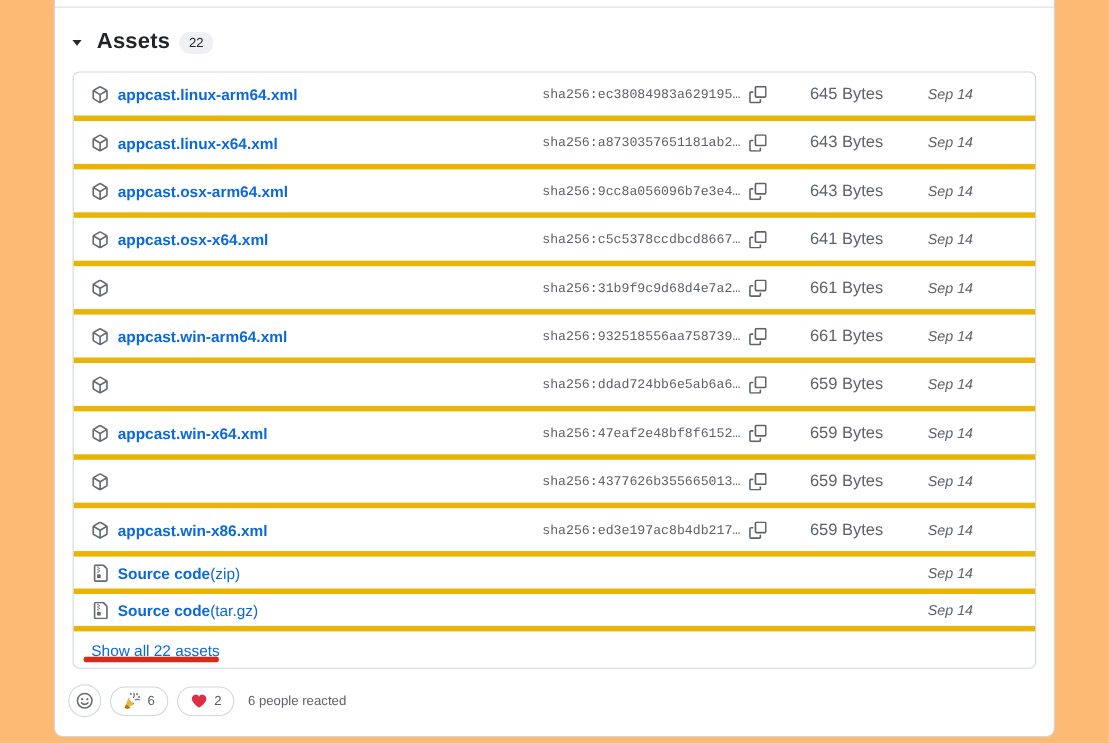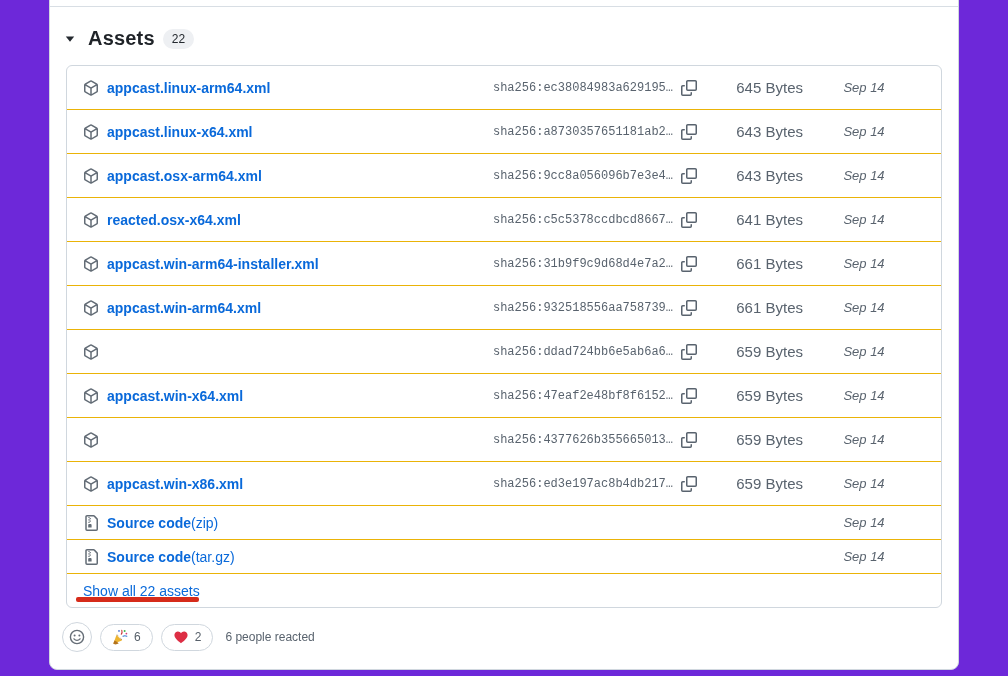--- a/index.html
+++ b/index.html
@@ -1,41 +1,41 @@
 <!DOCTYPE html>
 <html><head>
 <meta charset="utf-8">
 <style>
   * { box-sizing: border-box; margin: 0; padding: 0; }
   html,body { background:#fff; }
   body {
     width:1008px; height:676px; overflow:hidden; position:relative;
     font-family:"Liberation Sans","DejaVu Sans",sans-serif; color:#1f2328;
   }
-  .page { position:absolute; inset:0; background:#6d28d9; }
+  .page { position:absolute; inset:0; background:#fdba74; }
 
   .release-card {
     position:absolute; left:49px; top:-14px; width:910px; height:684px;
     background:#fff; border:1px solid #d0d7de; border-radius:8px;
   }
   .top-divider { position:absolute; top:19px; left:0; right:0; border-top:1px solid #d8dee4; }
   .card-content { position:absolute; top:20px; left:0; right:0; padding:0 16px; }
 
   
   .assets-header { display:flex; align-items:center; margin:20px 0 0 -4px; cursor:pointer; width:max-content; }
   .caret { display:flex; width:16px; justify-content:center; }
   .assets-title { font-size:20px; font-weight:700; color:#1f2328; margin-left:10px; letter-spacing:.2px; }
   .counter {
     margin-left:8px; background:#eef0f3; color:#24292f; border-radius:2em;
     font-size:12px; font-weight:500; padding:2px 9px; line-height:16px;
   }
 
   
   .assets-box { margin-top:15px; border:1px solid #d0d7de; border-radius:6px; background:#fff; }
-  .asset-row { display:flex; align-items:center; height:44px; padding:0 16px; border-bottom:1px solid #eab308; }
+  .asset-row { display:flex; align-items:center; height:44px; padding:0 16px; border-bottom:5px solid #eab308; }
   .asset-row.small { height:34px; }
   .asset-main { flex:1; display:flex; align-items:center; min-width:0; }
   .asset-main .icon { display:flex; color:#636c76; flex:none; }
   .asset-name { margin-left:8px; font-size:14px; font-weight:600; color:#0969da; text-decoration:none; cursor:pointer; }
   .src-format { margin-left:0; font-size:14px; font-weight:400; color:#0969da; }
   .asset-sha { font-family:"Liberation Mono","DejaVu Sans Mono",monospace; font-size:12px; color:#59636e; white-space:nowrap; }
   .copy-btn { background:none; border:none; margin-left:8px; padding:0; color:#59636e; cursor:pointer; display:flex; }
   .asset-size { width:106px; text-align:right; font-size:15px; color:#59636e; white-space:nowrap; }
   .asset-date { width:122px; text-align:center; font-size:13px; color:#59636e; white-space:nowrap;font-style:italic; }
 
@@ -132,40 +132,39 @@
     <span class="asset-date">Sep 14</span>
   </div>
 
   <div class="asset-row">
     <div class="asset-main">
       <span class="icon">
   <svg width="16" height="16" viewBox="0 0 16 16" fill="currentColor" aria-hidden="true">
                     <path d="m8.878.392 5.25 3.045c.54.314.872.89.872 1.514v6.098a1.75 1.75 0 0 1-.872 1.514l-5.25 3.045a1.75 1.75 0 0 1-1.756 0l-5.25-3.045A1.75 1.75 0 0 1 1 11.049V4.951c0-.624.332-1.2.872-1.514L7.122.392a1.75 1.75 0 0 1 1.756 0ZM7.875 1.69l-4.63 2.685L8 7.133l4.755-2.758-4.63-2.685a.248.248 0 0 0-.25 0ZM2.5 5.677v5.372c0 .09.047.171.125.216l4.625 2.683V8.432Zm6.25 8.271 4.625-2.683a.25.25 0 0 0 .125-.216V5.677L8.75 8.432Z"></path>
                   </svg>
 </span>
-      <a class="asset-name">reacted.osx-x64.xml</a>
+      <a class="asset-name">appcast.osx-x64.xml</a>
     </div>
     <span class="asset-sha">sha256:c5c5378ccdbcd8667…</span>
     <button class="copy-btn">
   <svg width="16" height="16" viewBox="0 0 16 16" fill="currentColor" aria-hidden="true">
                   <path d="M0 6.75C0 5.784.784 5 1.75 5h1.5a.75.75 0 0 1 0 1.5h-1.5a.25.25 0 0 0-.25.25v7.5c0 .138.112.25.25.25h7.5a.25.25 0 0 0 .25-.25v-1.5a.75.75 0 0 1 1.5 0v1.5A1.75 1.75 0 0 1 9.25 16h-7.5A1.75 1.75 0 0 1 0 14.25Zm5-5C5 .784 5.784 0 6.75 0h7.5C15.216 0 16 .784 16 1.75v7.5A1.75 1.75 0 0 1 14.25 11h-7.5A1.75 1.75 0 0 1 5 9.25Zm1.75-.25a.25.25 0 0 0-.25.25v7.5c0 .138.112.25.25.25h7.5a.25.25 0 0 0 .25-.25v-7.5a.25.25 0 0 0-.25-.25Z"></path>
                 </svg>
 </button>
     <span class="asset-size">641 Bytes</span>
     <span class="asset-date">Sep 14</span>
   </div>
 
   <div class="asset-row">
     <div class="asset-main">
       <span class="icon">
   <svg width="16" height="16" viewBox="0 0 16 16" fill="currentColor" aria-hidden="true">
                     <path d="m8.878.392 5.25 3.045c.54.314.872.89.872 1.514v6.098a1.75 1.75 0 0 1-.872 1.514l-5.25 3.045a1.75 1.75 0 0 1-1.756 0l-5.25-3.045A1.75 1.75 0 0 1 1 11.049V4.951c0-.624.332-1.2.872-1.514L7.122.392a1.75 1.75 0 0 1 1.756 0ZM7.875 1.69l-4.63 2.685L8 7.133l4.755-2.758-4.63-2.685a.248.248 0 0 0-.25 0ZM2.5 5.677v5.372c0 .09.047.171.125.216l4.625 2.683V8.432Zm6.25 8.271 4.625-2.683a.25.25 0 0 0 .125-.216V5.677L8.75 8.432Z"></path>
                   </svg>
 </span>
-      <a class="asset-name">appcast.win-arm64-installer.xml</a>
     </div>
     <span class="asset-sha">sha256:31b9f9c9d68d4e7a2…</span>
     <button class="copy-btn">
   <svg width="16" height="16" viewBox="0 0 16 16" fill="currentColor" aria-hidden="true">
                   <path d="M0 6.75C0 5.784.784 5 1.75 5h1.5a.75.75 0 0 1 0 1.5h-1.5a.25.25 0 0 0-.25.25v7.5c0 .138.112.25.25.25h7.5a.25.25 0 0 0 .25-.25v-1.5a.75.75 0 0 1 1.5 0v1.5A1.75 1.75 0 0 1 9.25 16h-7.5A1.75 1.75 0 0 1 0 14.25Zm5-5C5 .784 5.784 0 6.75 0h7.5C15.216 0 16 .784 16 1.75v7.5A1.75 1.75 0 0 1 14.25 11h-7.5A1.75 1.75 0 0 1 5 9.25Zm1.75-.25a.25.25 0 0 0-.25.25v7.5c0 .138.112.25.25.25h7.5a.25.25 0 0 0 .25-.25v-7.5a.25.25 0 0 0-.25-.25Z"></path>
                 </svg>
 </button>
     <span class="asset-size">661 Bytes</span>
     <span class="asset-date">Sep 14</span>
   </div>

